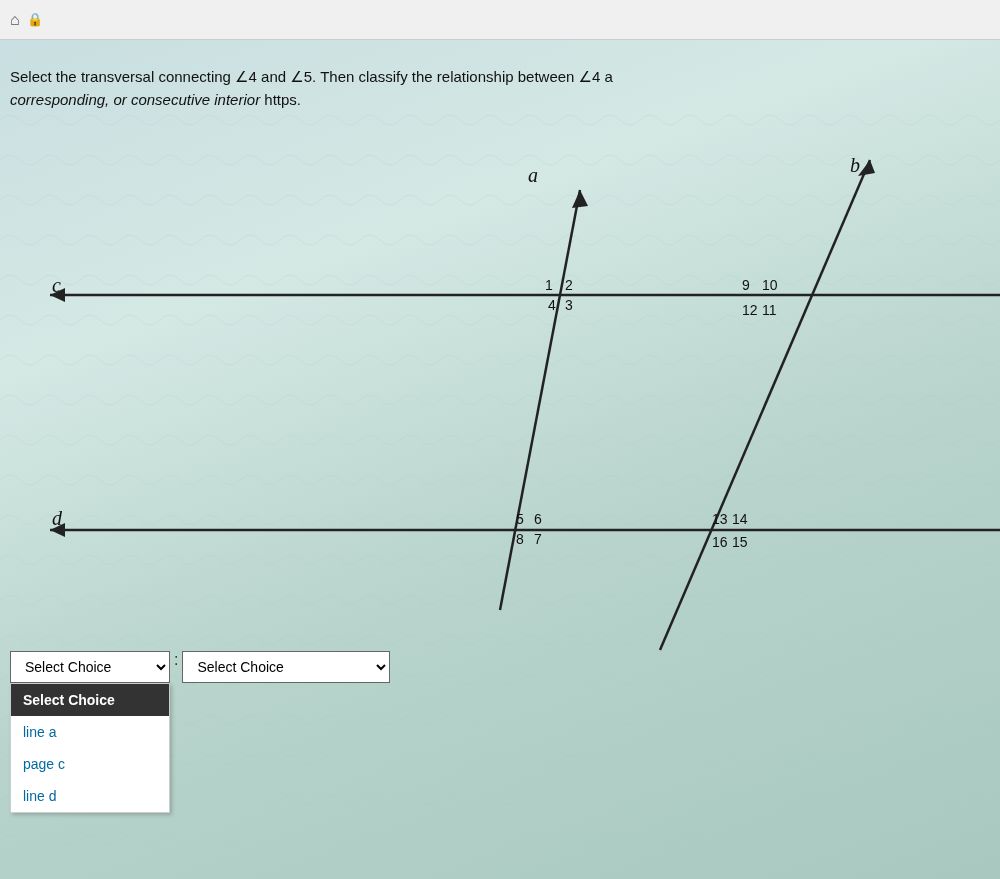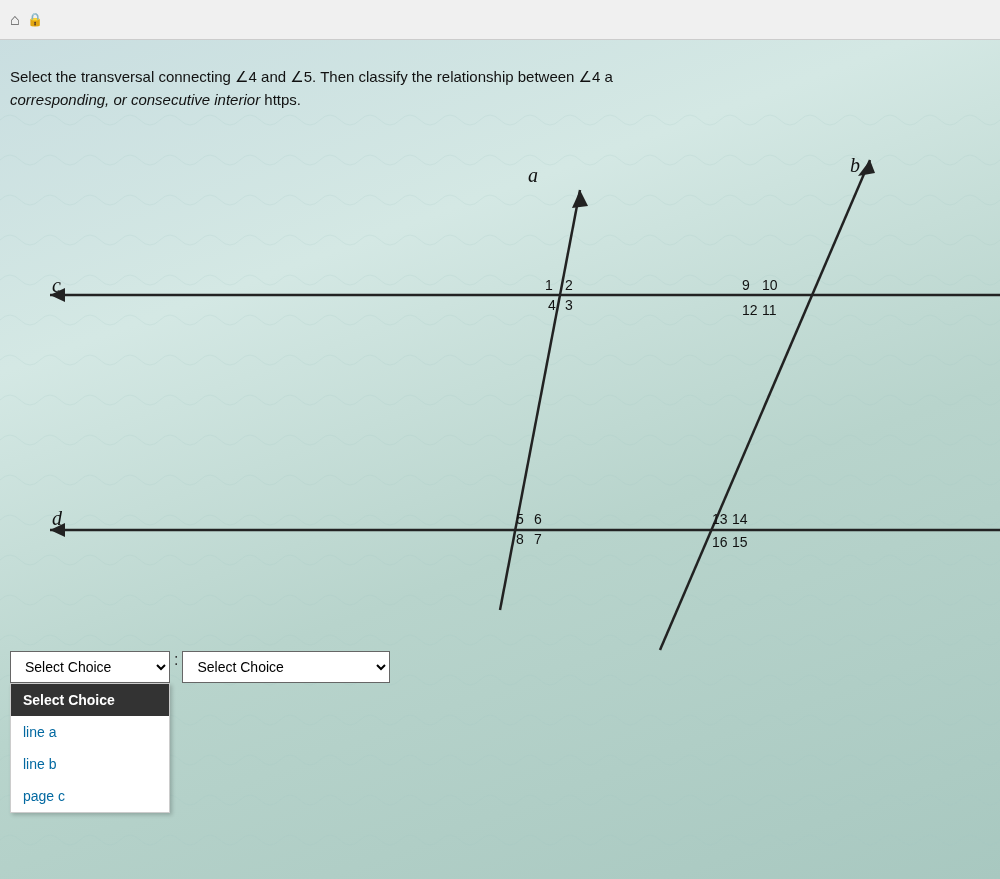--- a/index.html
+++ b/index.html
@@ -208,22 +208,22 @@
       <option>Select Choice</option>
       <option>line a</option>
       <option>line b</option>
       <option>line c</option>
       <option>line d</option>
     </select>
     
     <div class="dropdown-menu">
       <div class="dropdown-item">Select Choice</div>
       <div class="dropdown-item">line a</div>
-      <div class="dropdown-item">line b</div>
       <div class="dropdown-item">page c</div>
+      <div class="dropdown-item">line d</div>
     </div>
   </div>
 
   <span class="separator">:</span>
 
   <div class="select-wrapper">
     <select>
       <option>Select Choice</option>
       <option>alternate interior angles</option>
       <option>alternate exterior angles</option>

